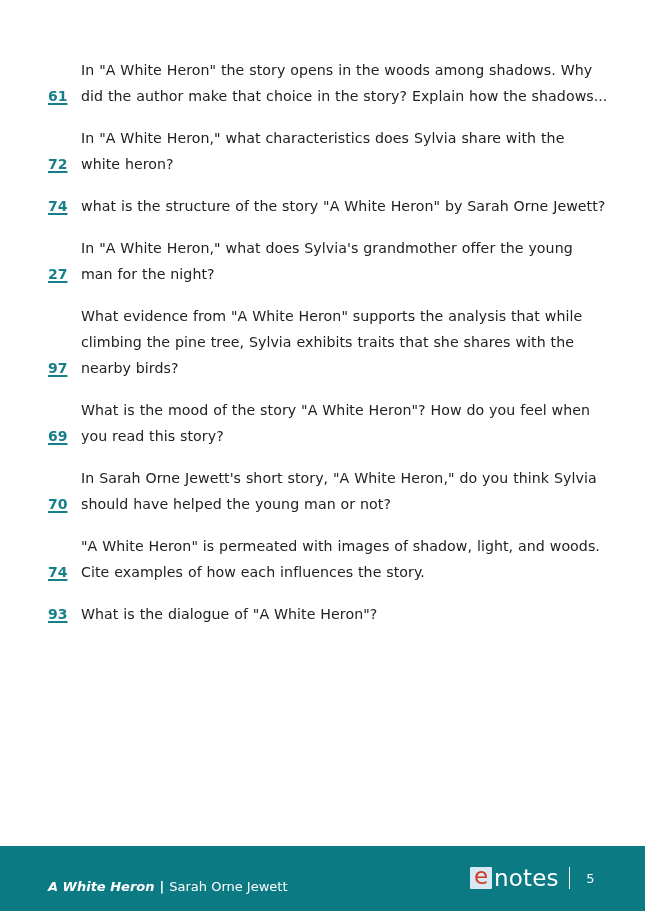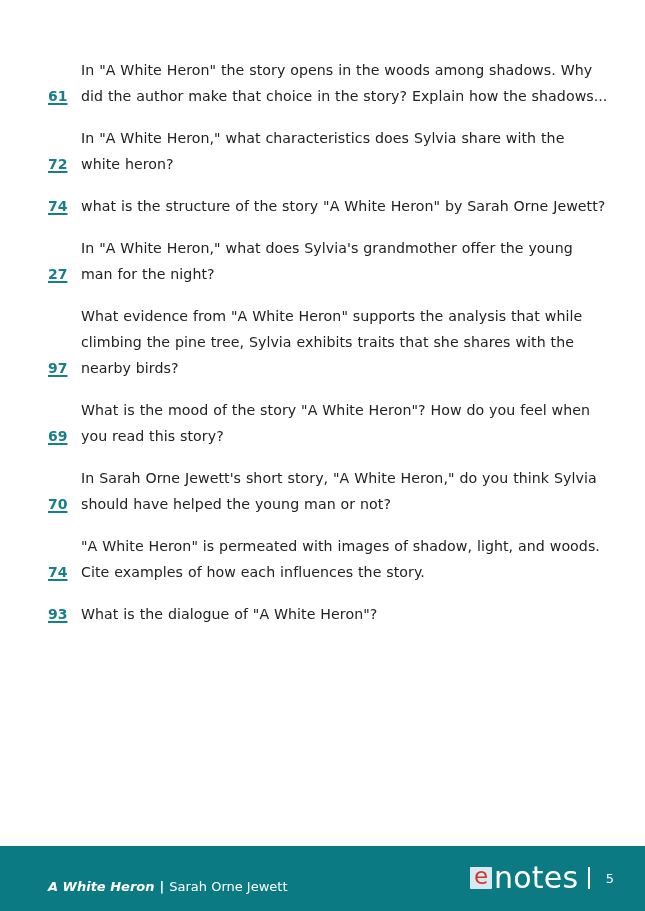--- a/index.html
+++ b/index.html
@@ -100,21 +100,21 @@
       background: #d7e9f2;
       color: #d23a26;
       font-size: 23px;
       line-height: 19px;
       text-align: center;
       border-radius: 1px;
       font-family: "DejaVu Sans", sans-serif;
     }
     .logo-notes {
       color: #ffffff;
-      font-size: 30px;
+      font-size: 23px;
       line-height: 22px;
       margin-left: 2px;
       letter-spacing: 0.2px;
     }
     .logo-divider {
       display: inline-block;
       width: 1.5px;
       height: 22px;
       background: #ffffff;
       margin-left: 10px;

